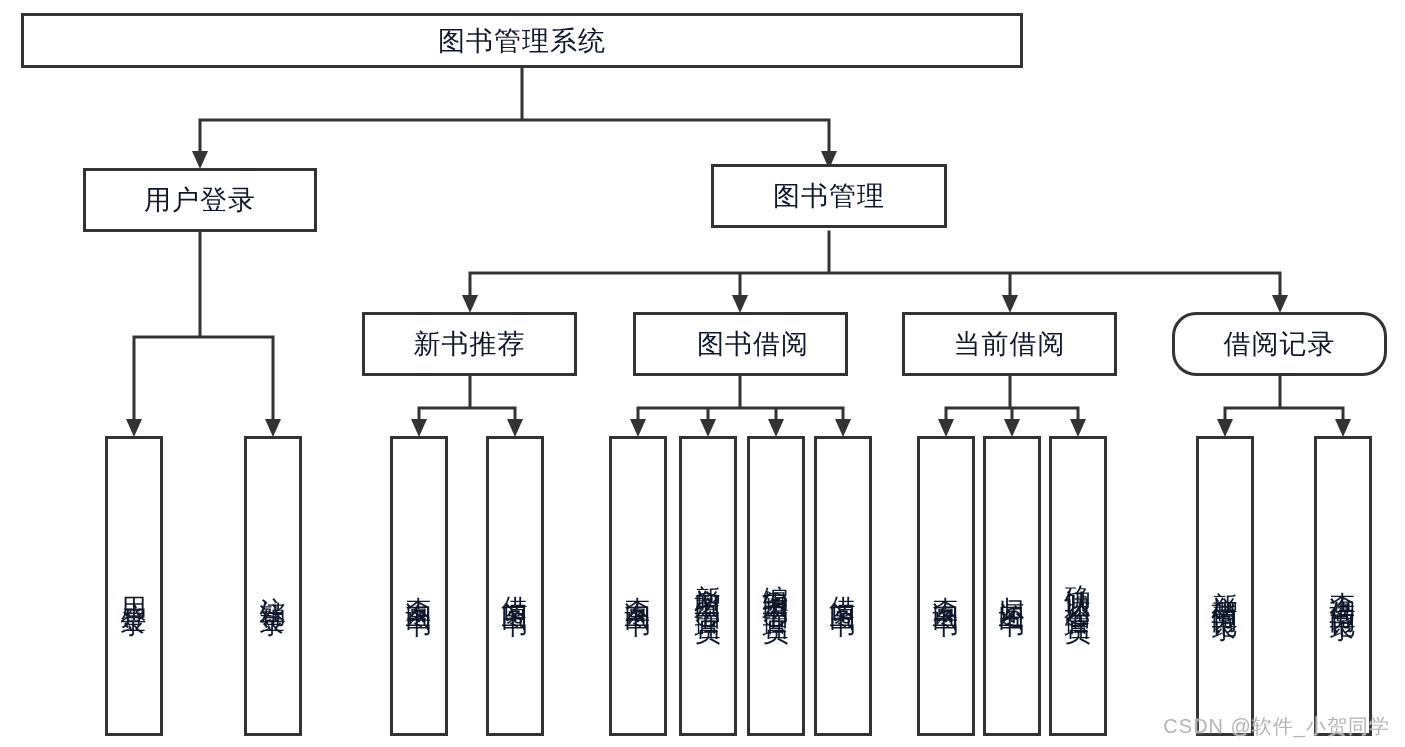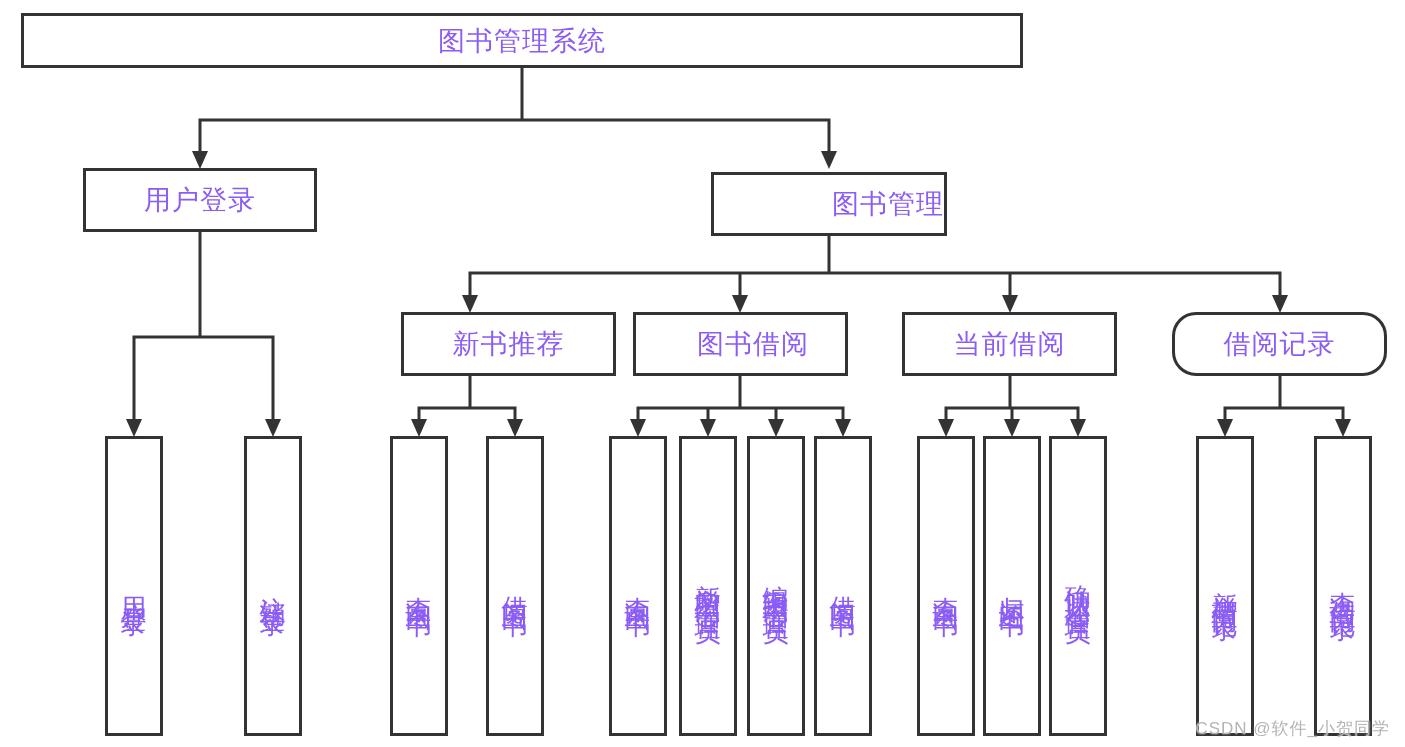--- a/index.html
+++ b/index.html
@@ -23,21 +23,21 @@
     height: 747px;
   }
   .node {
     position: absolute;
     box-sizing: border-box;
     border: 3px solid #333333;
     background: #ffffff;
     display: flex;
     align-items: center;
     justify-content: center;
-    color: #8b5cf6;
+    color: #0f172a;
   }
   .hnode {
     font-size: 27px;
     letter-spacing: 1px;
     white-space: nowrap;
   }
   .vnode {
     width: 58px;
     top: 436px;
     height: 300px;
@@ -46,21 +46,21 @@
   .vnode .vtext {
     writing-mode: vertical-rl;
     text-orientation: mixed;
     letter-spacing: 5px;
     line-height: 1;
   }
   .watermark {
     position: absolute;
     right: 15px;
     bottom: 7px;
-    font-size: 17px;
+    font-size: 20px;
     letter-spacing: 1px;
     color: #b4b4b4;
     white-space: nowrap;
     text-shadow: 0 0 2px #ffffff;
   }
 </style>
 </head>
 <body>
 
 <div class="canvas">
@@ -107,25 +107,25 @@
     </g>
   </svg>
 
   <div class="node hnode" style="left:21px; top:13px; width:1002px; height:55px;">
     <span>图书管理系统</span>
   </div>
 
   <div class="node hnode" style="left:83px; top:168px; width:234px; height:64px;">
     <span>用户登录</span>
   </div>
-  <div class="node hnode" style="left:711px; top:172px; width:236px; height:64px;justify-content:flex-end;">
+  <div class="node hnode" style="left:711px; top:164px; width:236px; height:64px;">
     <span>图书管理</span>
   </div>
 
-  <div class="node hnode" style="left:362px; top:312px; width:215px; height:64px;margin-left:39px;">
+  <div class="node hnode" style="left:362px; top:312px; width:215px; height:64px;">
     <span>新书推荐</span>
   </div>
   <div class="node hnode" style="left:633px; top:312px; width:215px; height:64px;padding-left:25px;">
     <span>图书借阅</span>
   </div>
   <div class="node hnode" style="left:902px; top:312px; width:215px; height:64px;text-align:right;">
     <span>当前借阅</span>
   </div>
   <div class="node hnode" style="left:1172px; top:312px; width:215px; height:64px;border-radius:24px;">
     <span>借阅记录</span>

